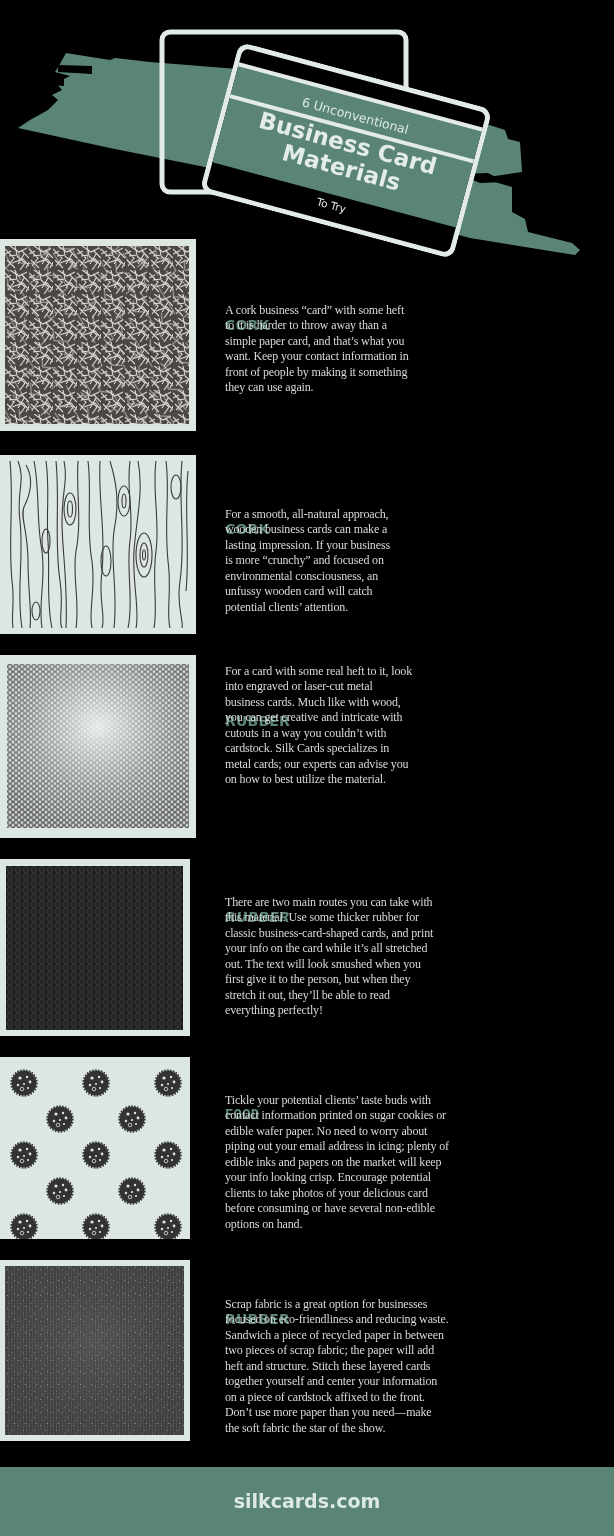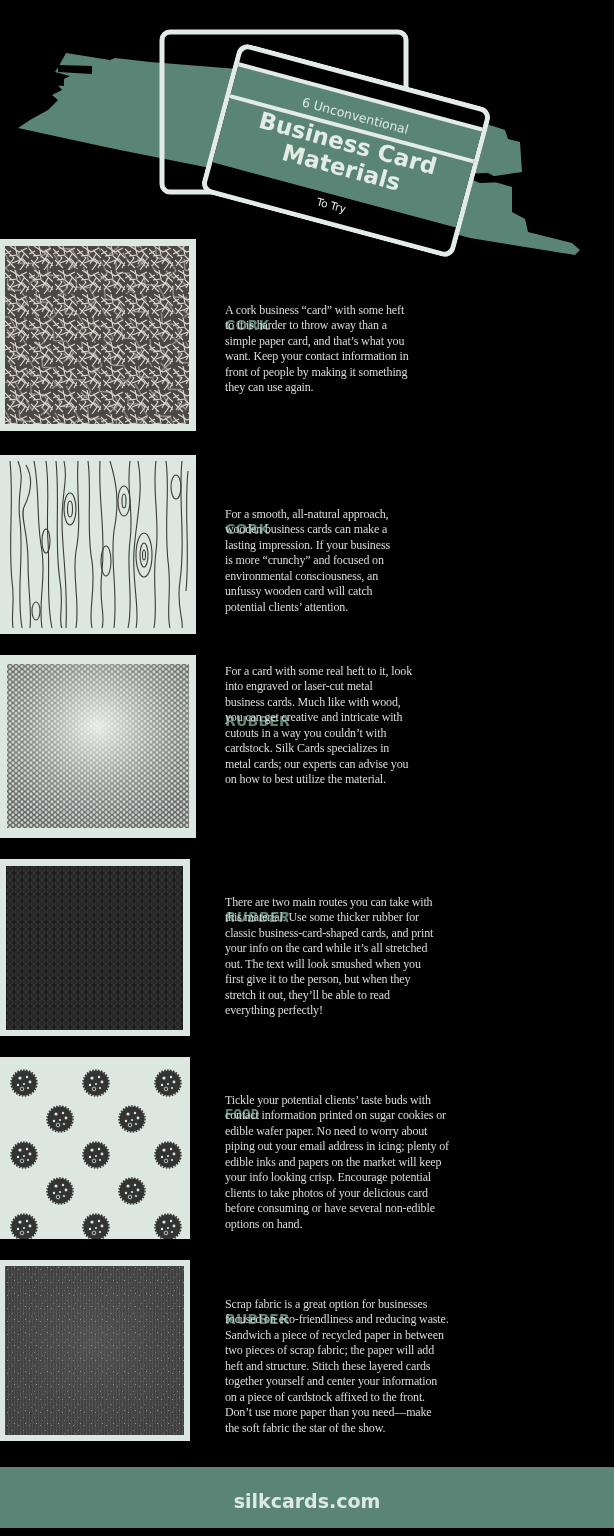--- a/index.html
+++ b/index.html
@@ -18,21 +18,21 @@
   .fc-line3 { position:absolute; left:0; width:100%; text-align:center; top:128px;
     color:#e4ece7; font-size:10.5px; }
   
   .tile { position:absolute; left:0; background:#dde7e1; box-sizing:border-box; }
   .tile svg { position:absolute; display:block; }
   .heading { position:absolute; left:225px; color:#5d8576; font-weight:bold;
     font-size:14px; letter-spacing:0.2px; line-height:22px;margin-top:39px; }
   .body-text { position:absolute; left:225px; color:#d8dbd9; font-size:12px;
     line-height:15.45px; white-space:pre-line; letter-spacing:-0.15px;font-family:Liberation Serif, serif; }
   
-  .footer { position:absolute; left:0; top:1467px; width:614px; height:61px; background:#5a8576; }
+  .footer { position:absolute; left:0; top:1467px; width:614px; height:69px; background:#5a8576; }
   .footer-text { position:absolute; left:0; width:100%; top:23px; text-align:center;
     color:#dde9e3; font-size:19px; font-weight:bold; }
 </style>
 </head>
 <body>
 
 <div id="hero" class="abs">
   <svg class="hero-svg" width="614" height="260" viewBox="0 0 614 260">
 
     <path d="M66,53 L110,60 L115,58 L150,62 L250,70 L400,96 L505,130 L508,139 L520,142 L522,172 L482,178 L512,187 L512,212 L525,219 L528,232 L572,243 L580,250 L575,255 L470,238 L350,205 L220,170 L110,148 L18,128 L30,120 L48,110 L58,100 L52,95 L62,90 L56,83 L70,76 L55,72 L60,64 Z" fill="#5a8576"></path>

